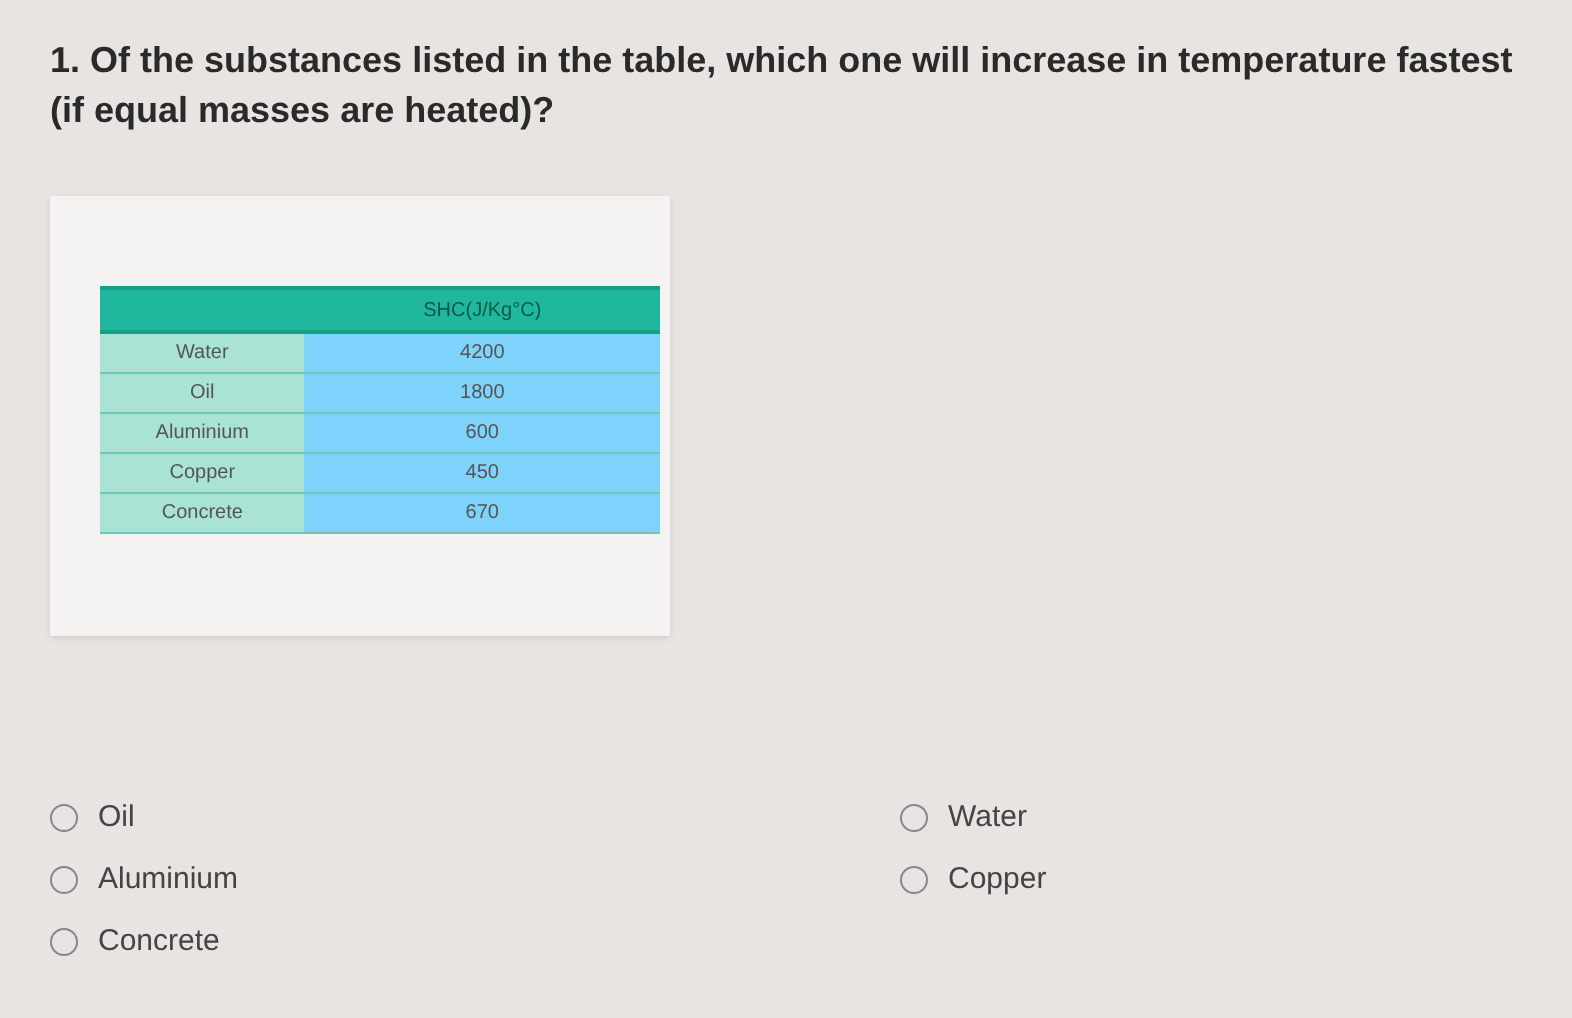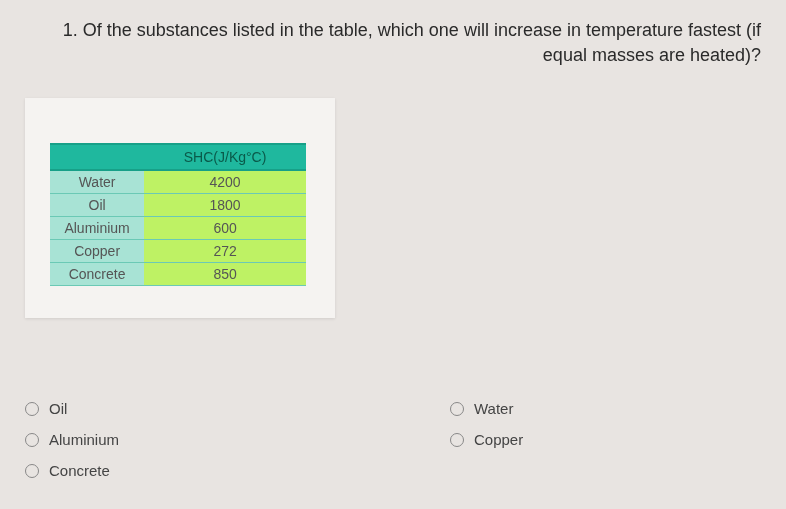--- a/index.html
+++ b/index.html
@@ -7,38 +7,37 @@
       width: 786px;
       height: 509px;
       background: #e8e4e1;
       font-family: Arial, sans-serif;
       padding: 18px 25px;
       color: #333;
       position: relative;
     }
     .question {
       font-size: 18px;
-      font-weight: normal;
+      font-weight: bold;
       color: #2a2a2a;
       line-height: 1.4;
       margin-bottom: 30px;
-      text-align: right;
     }
     .table-container {
       background: #f5f3f1;
       width: 310px;
       height: 220px;
       padding: 45px 25px 25px 25px;
       margin-bottom: 30px;
       box-shadow: 0 1px 3px rgba(0,0,0,0.1);
     }
     table {
       border-collapse: collapse;
-      width: 256px;
-      font-size: 14px;
+      width: 280px;
+      font-size: 10px;
       padding-left: 22px;
     }
     th {
       background: #1fb89e;
       color: #0a5a4a;
       padding: 4px 6px;
       border-top: 2px solid #17a088;
       border-bottom: 2px solid #17a088;
       text-align: center;
       font-weight: normal;
@@ -53,21 +52,21 @@
       border-top: 1px solid #6bc9b5;
       border-bottom: 1px solid #6bc9b5;
       height: 20px;
       color: #555;
     }
     td:first-child {
       background: #a8e3d5;
       width: 95px;
     }
     td:last-child {
-      background: #bef264;
+      background: #7dd3fc;
       width: 165px;
       margin-top: 28px;
     }
     .options-col {
       display: flex;
       flex-direction: column;
       gap: 14px;
     }
     .option {
       display: flex;
@@ -119,25 +118,25 @@
       <tr>
         <td>Oil</td>
         <td>1800</td>
       </tr>
       <tr>
         <td>Aluminium</td>
         <td>600</td>
       </tr>
       <tr>
         <td>Copper</td>
-        <td>272</td>
+        <td>450</td>
       </tr>
       <tr>
         <td>Concrete</td>
-        <td>850</td>
+        <td>670</td>
       </tr>
     </tbody>
   </table>
 </div>
 
 <div class="options-left">
   <div class="options-col">
     <div class="option">
       <div class="radio"></div>
       <span>Oil</span>

